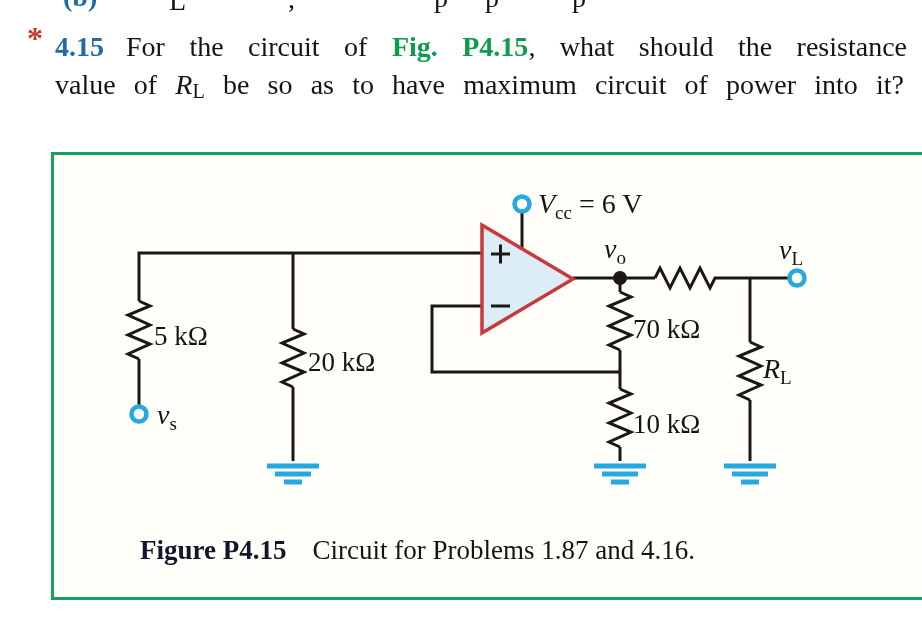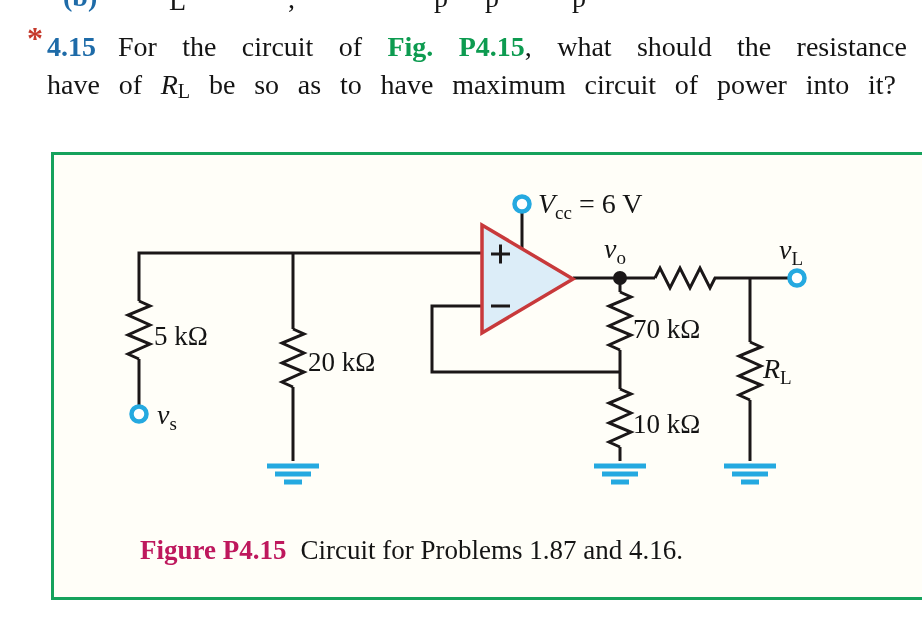--- a/index.html
+++ b/index.html
@@ -15,34 +15,34 @@
   .frag{position:absolute;white-space:pre;}
   .frag-parens{left:63px;top:-19px;color:#1E6BA8;font-weight:bold;}
   .frag-L{left:169px;top:-15px;}
   .frag-comma{left:288px;top:-17px;}
   .frag-p1{left:434px;top:-18px;}
   .frag-p2{left:485px;top:-18px;}
   .frag-p3{left:572px;top:-18px;}
 
   
   .problem{position:absolute;left:47px;top:28px;width:860px;font-size:28px;line-height:38px;}
-  .pline{text-align:justify;text-align-last:justify;}
+  .pline{text-align:justify;text-align-last:justify;margin-left:8px;}
   .pline2{width:849px;}
   .star{position:absolute;left:-20px;top:-9px;color:#C5392B;font-size:32px;font-weight:bold;}
   .pnum{color:#1E6BA8;font-weight:bold;margin-right:22px;}
   .figref{color:#0D9B50;font-weight:bold;}
   .ivar{font-style:italic;}
   sub.rsub{font-size:0.72em;font-style:normal;vertical-align:-4px;line-height:0;}
 
   
   .figbox{position:absolute;left:51px;top:152px;width:912px;height:448px;
           box-sizing:border-box;border:3px solid #15A25C;background:#FFFEF8;}
   .figbox svg{position:absolute;left:0;top:0;}
   .caption{position:absolute;left:86px;top:380px;font-size:27px;white-space:nowrap;}
-  .caplabel{color:#be185d;font-weight:bold;margin-right:14px;}
+  .caplabel{color:#0f172a;font-weight:bold;margin-right:26px;}
 
   
   .lab{font-family:"Liberation Serif","DejaVu Serif",serif;font-size:27px;fill:#141414;}
   .lab28{font-size:28px;}
   .it{font-style:italic;}
   .sub{font-size:19px;}
 </style>
 </head>
 <body>
 
@@ -51,21 +51,21 @@
   <span class="frag frag-L">L</span>
   <span class="frag frag-comma">,</span>
   <span class="frag frag-p1">p</span>
   <span class="frag frag-p2">p</span>
   <span class="frag frag-p3">p</span>
 </div>
 
 <div class="problem">
   <span class="star">*</span>
   <div class="pline"><span class="pnum">4.15</span><span>For the circuit of </span><span class="figref">Fig. P4.15</span><span>, what should the resistance</span></div>
-  <div class="pline pline2"><span>have of </span><span class="ivar">R</span><sub class="rsub">L</sub><span> be so as to have maximum circuit of power into it?</span></div>
+  <div class="pline pline2"><span>value of </span><span class="ivar">R</span><sub class="rsub">L</sub><span> be so as to have maximum circuit of power into it?</span></div>
 </div>
 
 <div class="figbox">
   <svg width="834" height="442" viewBox="54 155 834 442">
     <g stroke="#1B1718" stroke-width="3" fill="none">
 
       <polyline points="139,301 139,253 482,253"></polyline>
       <polyline points="139,301 150,306 128,315 150,325 128,335 150,344 128,354 139,359"></polyline>
       <line x1="139" y1="359" x2="139" y2="406"></line>
 

